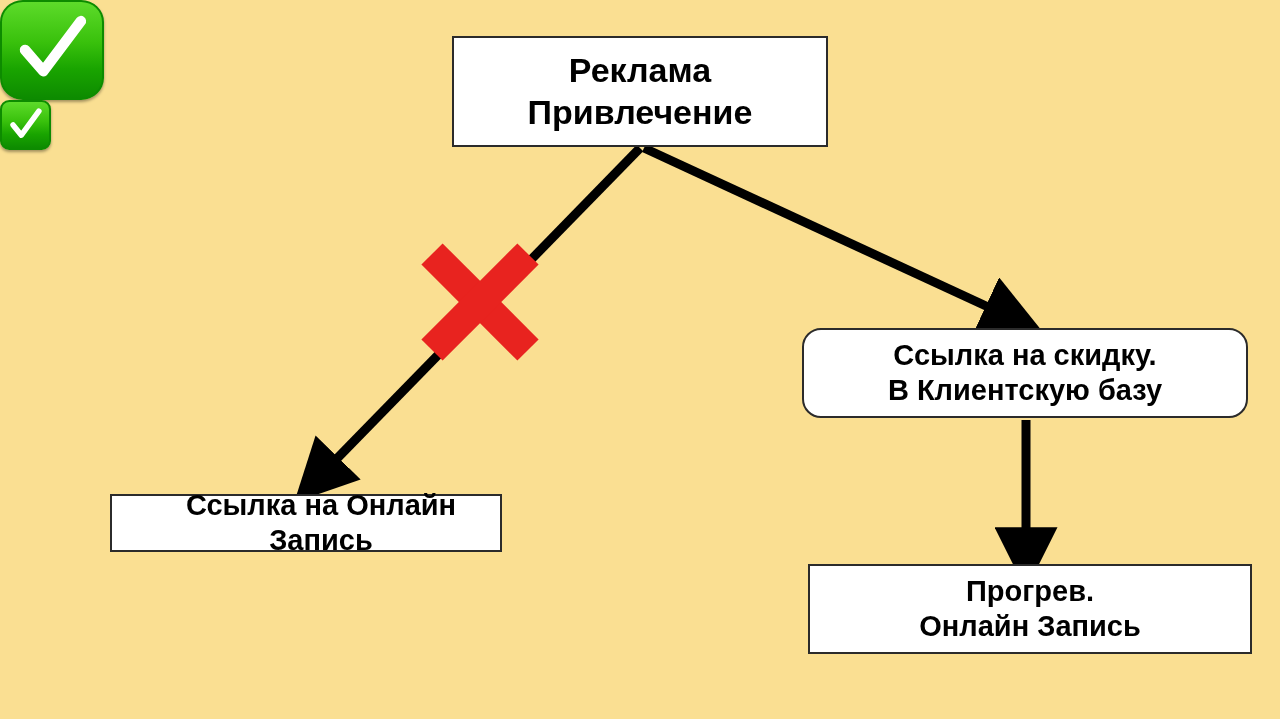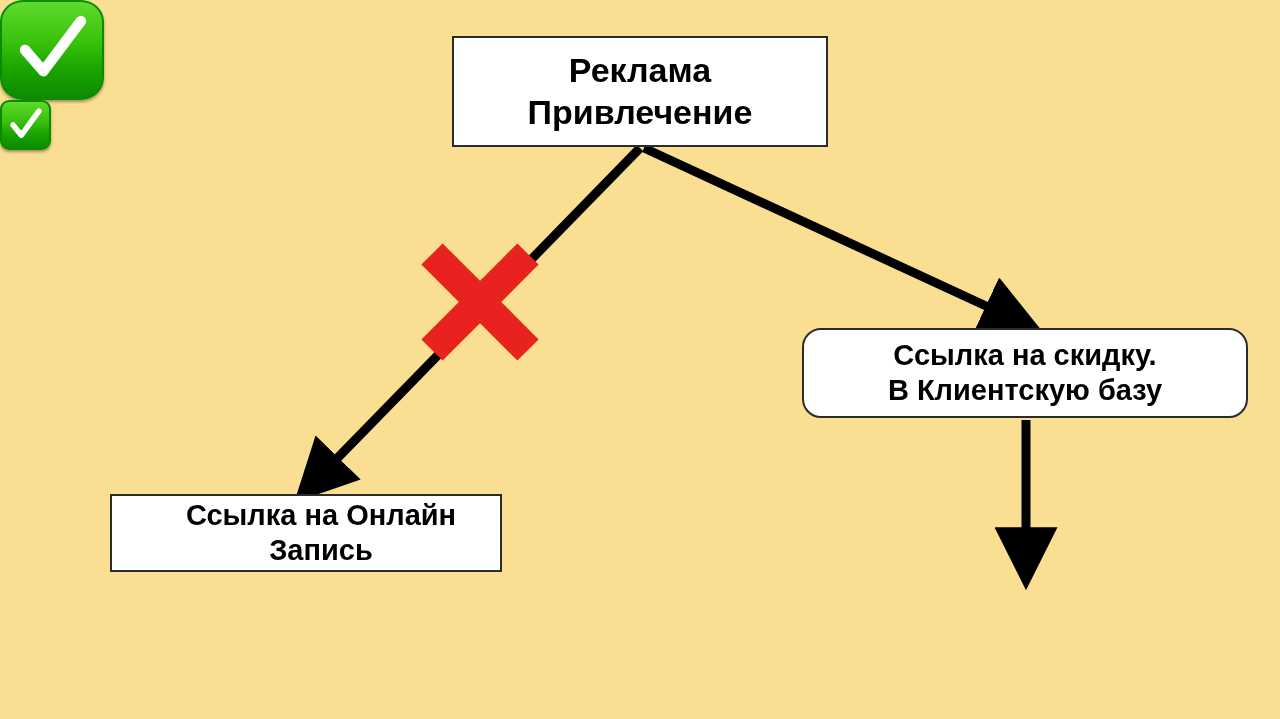--- a/index.html
+++ b/index.html
@@ -41,21 +41,21 @@
     left: 452px;
     top: 36px;
     width: 376px;
     height: 111px;
     font-size: 34px;
   }
   #node-left {
     left: 110px;
     top: 494px;
     width: 392px;
-    height: 78px;
+    height: 58px;
     font-size: 29px;
     padding-left: 30px;
   }
   #node-right-top {
     left: 802px;
     top: 328px;
     width: 446px;
     height: 90px;
     font-size: 29px;
     border-radius: 19px;
@@ -124,20 +124,22 @@
 
   <div class="node" id="node-root">Реклама
 Привлечение</div>
 
   <div class="node" id="node-left">Ссылка на Онлайн
 Запись</div>
 
   <div class="node" id="node-right-top">Ссылка на скидку.
 В Клиентскую базу</div>
 
+  <div class="node" id="node-right-bottom">Прогрев.
+Онлайн Запись</div>
 
   <svg class="marker" id="cross-big" viewBox="0 0 124 124">
     <g stroke="#e8231f" stroke-width="30" stroke-linecap="butt">
       <line x1="14" y1="14" x2="110" y2="110"></line>
       <line x1="110" y1="14" x2="14" y2="110"></line>
     </g>
   </svg>
 
   <div class="check-badge" id="check-big">
     <svg viewBox="0 0 104 100" width="104" height="100">

